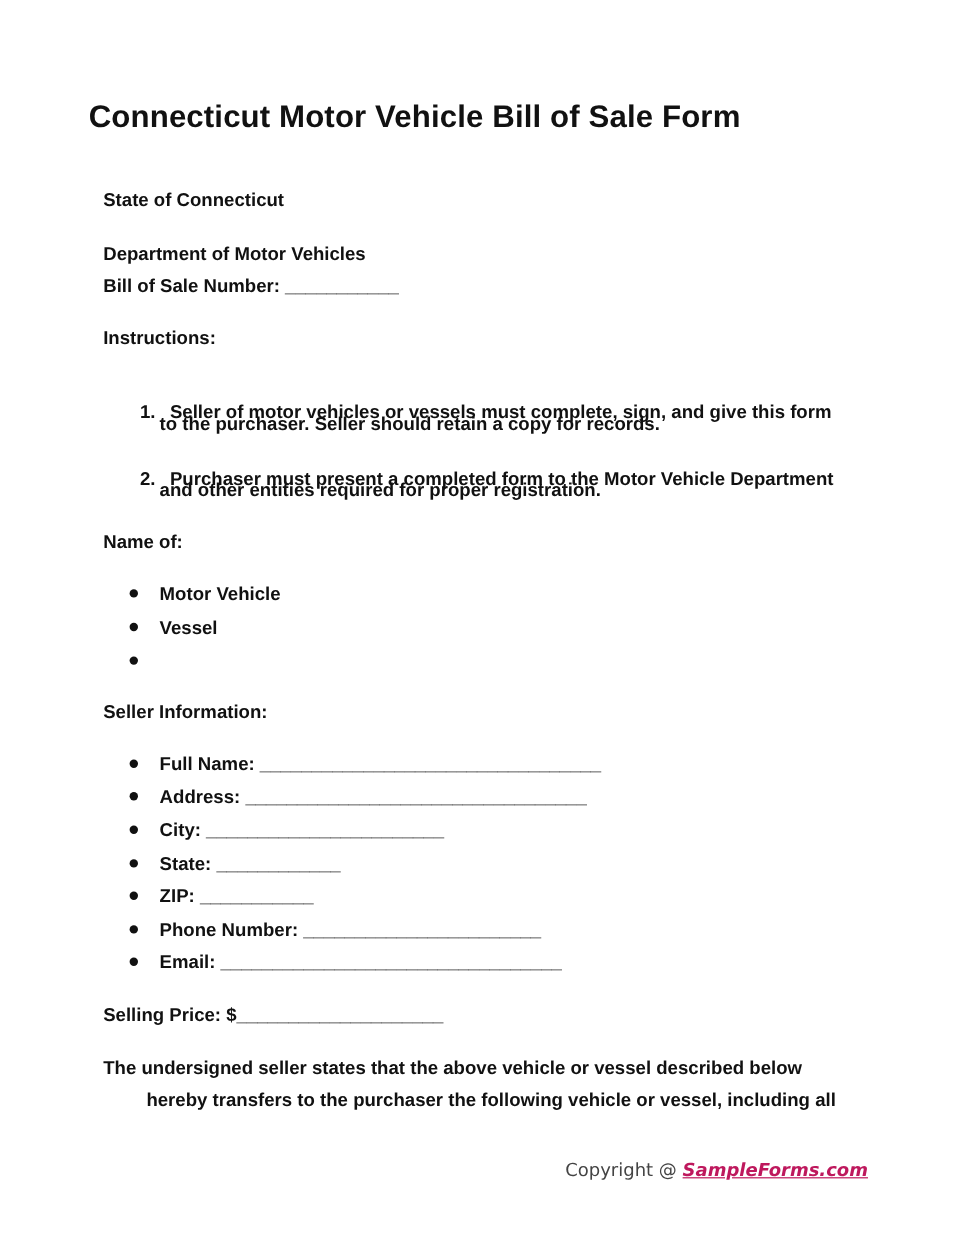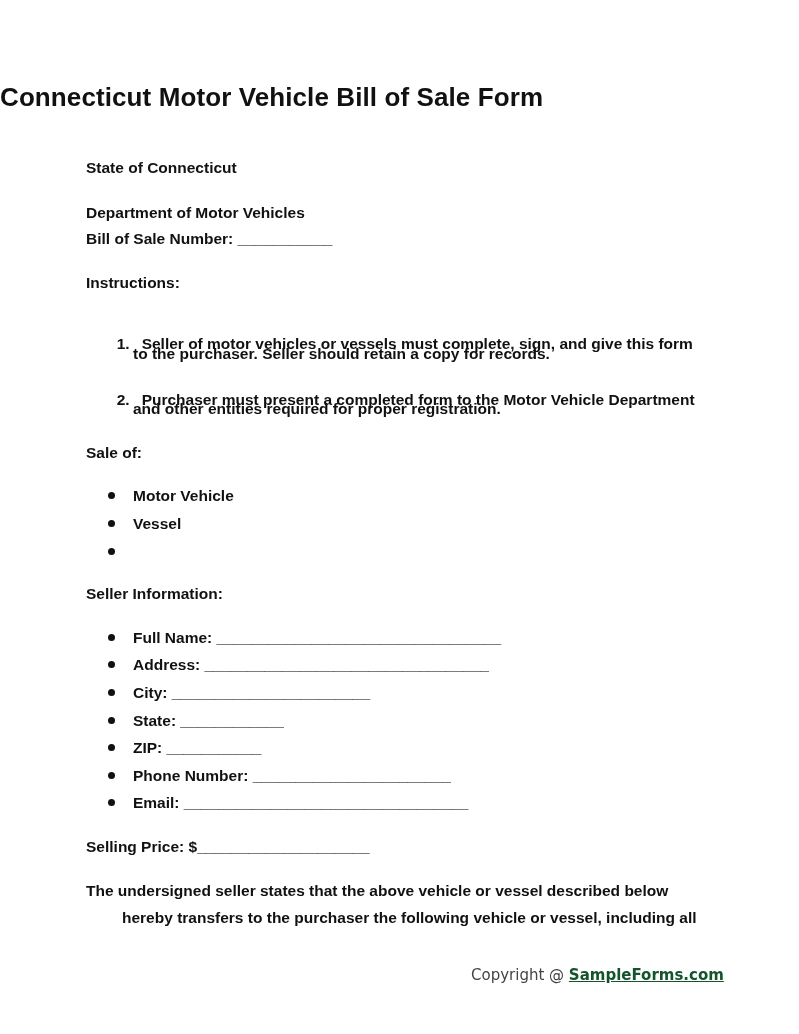--- a/index.html
+++ b/index.html
@@ -2,21 +2,21 @@
 <html><head>
   <meta charset="utf-8">
   <style>
     html, body { margin: 0; padding: 0; background: #ffffff; }
     body {
       width: 799px; height: 1034px; position: relative; overflow: hidden;
       font-family: "Liberation Sans", sans-serif; color: #111111;
     }
     .title {
       position: absolute; top: 82px; left: 0; width: 691px;
-      text-align: left; font-size: 26px; font-weight: bold; letter-spacing: 0.1px;
+      text-align: center; font-size: 26px; font-weight: bold; letter-spacing: 0.1px;
     }
     .line {
       position: absolute; left: 86px; font-size: 15.5px; font-weight: bold; white-space: pre;
     }
     .ol-item {
       position: absolute; left: 108px; font-size: 15.5px; font-weight: bold; white-space: pre;
     }
     .ol-num { display: inline-block; width: 25px; }
     .ol-cont { position: absolute; left: 133px; font-size: 15.5px; font-weight: bold; white-space: pre; }
     .bullet {
@@ -24,21 +24,21 @@
     }
     .bullet .dot {
       display: inline-block; width: 7px; height: 7px; border-radius: 50%;
       background: #111; margin-right: 18px; vertical-align: middle; position: relative; top: -1px;
     }
     .copyright {
       position: absolute; left: 471px; top: 966px; font-size: 15px; color: #444;
       font-family: "DejaVu Sans", sans-serif; white-space: pre;
     }
     .copyright a {
-      color: #14532d; font-weight: bold; text-decoration: underline;
+      color: #be185d; font-weight: bold; text-decoration: underline; font-style: italic;
     }
   </style>
 </head>
 <body>
 
 <div class="title">Connecticut Motor Vehicle Bill of Sale Form</div>
 
 <div class="line" style="top:159px;">State of Connecticut</div>
 <div class="line" style="top:188px;margin-top:16px;">Department of Motor Vehicles</div>
 
@@ -49,21 +49,21 @@
 <div class="ol-item" style="top:317px;">
   <span class="ol-num">1.</span><span>Seller of motor vehicles or vessels must complete, sign, and give this form</span>
 </div>
 <div class="ol-cont" style="top:345px;">to the purchaser. Seller should retain a copy for records.</div>
 
 <div class="ol-item" style="top:373px;">
   <span class="ol-num">2.</span><span>Purchaser must present a completed form to the Motor Vehicle Department</span>
 </div>
 <div class="ol-cont" style="top:400px;">and other entities required for proper registration.</div>
 
-<div class="line" style="top:444px;">Sale of:</div>
+<div class="line" style="top:444px;">Name of:</div>
 
 <div class="bullet" style="top:487px;"><span class="dot"></span><span>Motor Vehicle</span></div>
 <div class="bullet" style="top:515px;"><span class="dot"></span><span>Vessel</span></div>
 <div class="bullet" style="top:543px;"><span class="dot"></span></div>
 
 <div class="line" style="top:585px;">Seller Information:</div>
 
 <div class="bullet" style="top:629px;"><span class="dot"></span><span>Full Name: _________________________________</span></div>
 <div class="bullet" style="top:656px;"><span class="dot"></span><span>Address: _________________________________</span></div>
 <div class="bullet" style="top:684px;"><span class="dot"></span><span>City: _______________________</span></div>

